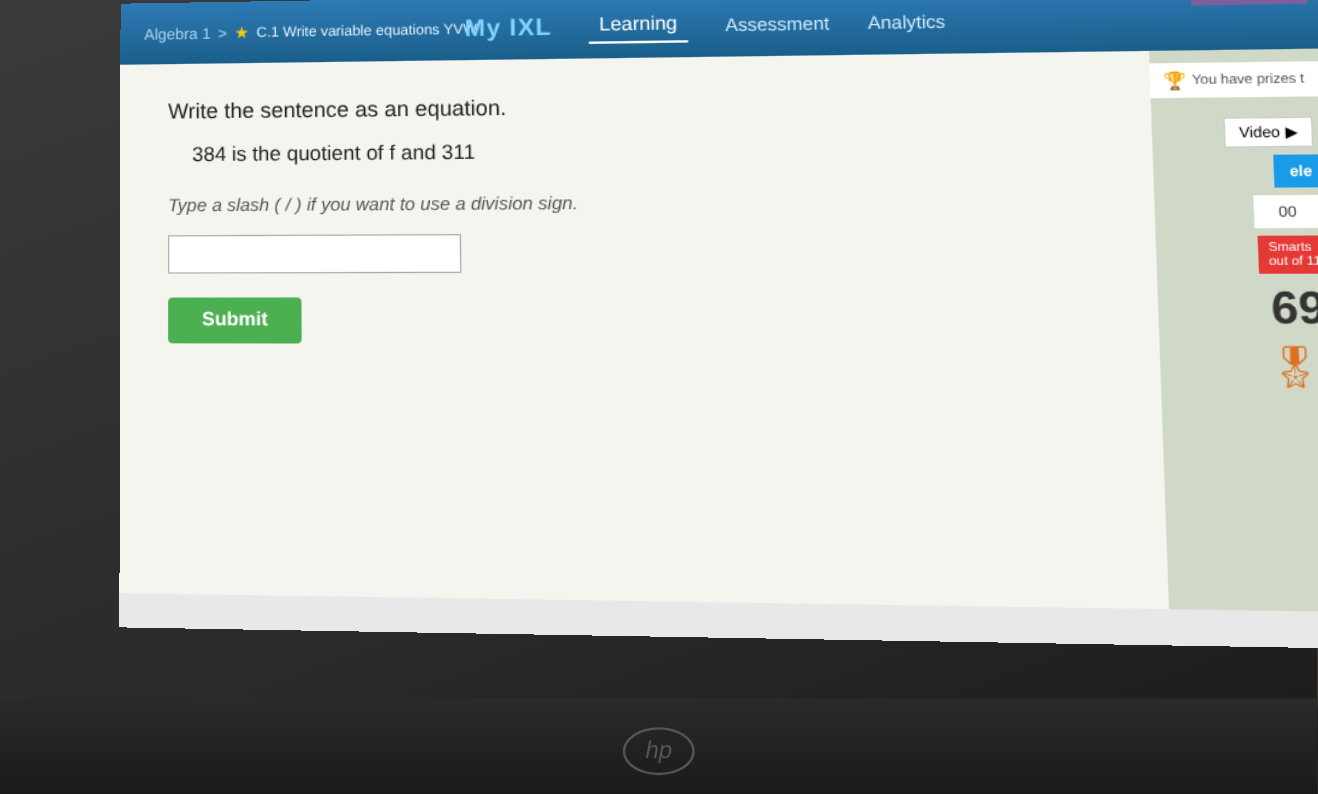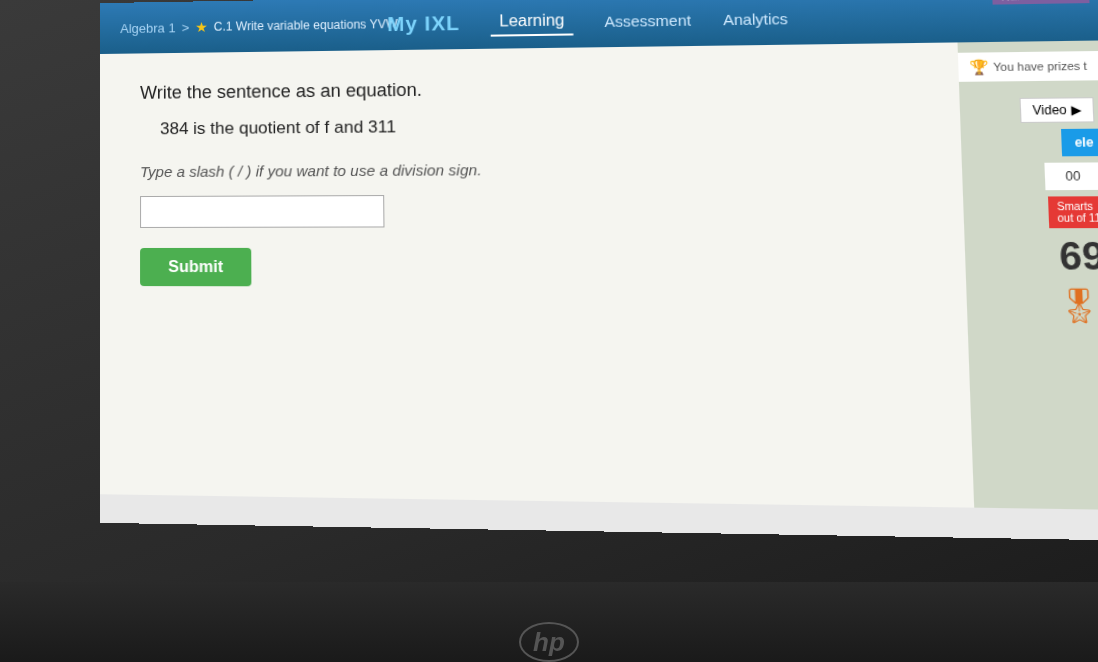--- a/index.html
+++ b/index.html
@@ -301,26 +301,26 @@
     .taskbar-time {
       position: absolute;
       right: 20px;
       color: #ccc;
       font-size: 12px;
     }
 
     
     .hp-logo-area {
       position: absolute;
-      bottom: 0;
+      bottom: 16px;
       left: 50%;
       transform: translateX(-50%);
       color: #555;
-      font-size: 26px;
-      font-weight: bold;
+      font-size: 20px;
+      font-weight: normal;
       font-style: italic;
       width: 60px;
       height: 40px;
       display: flex;
       align-items: center;
       justify-content: center;
       border: 2px solid #555;
       border-radius: 50%;
     }
 

